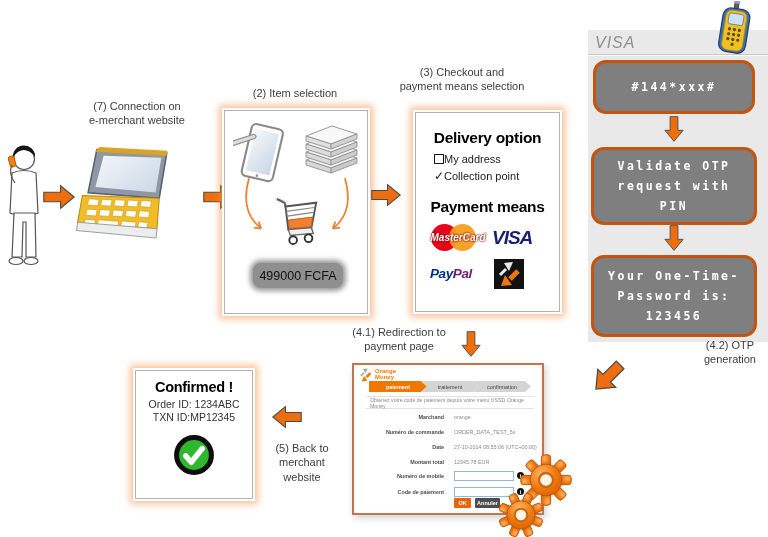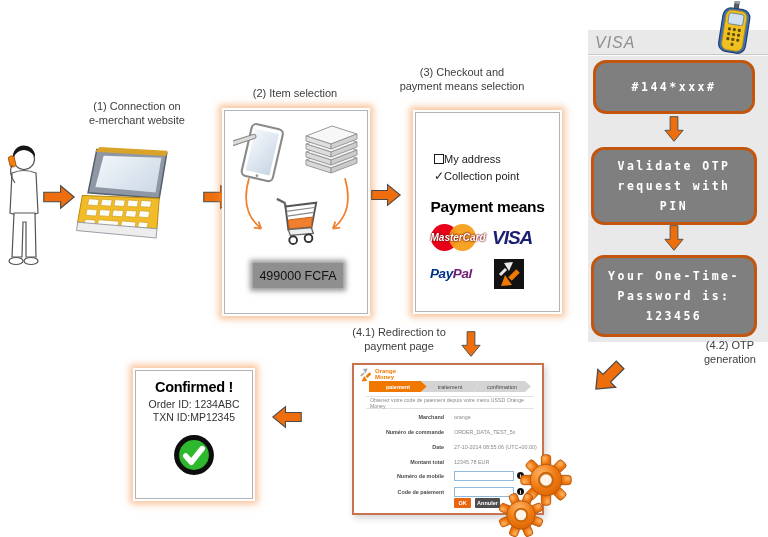--- a/index.html
+++ b/index.html
@@ -13,21 +13,21 @@
   .glow-box{background:#fff;border:1px solid #b3b3b3;
             box-shadow:0 0 0 2px #fff,0 0 7px 5px rgba(243,142,66,.55);}
 
   
   .block-arrow{display:block;}
   .block-arrow svg{display:block;width:100%;height:100%;overflow:visible;}
   .block-arrow path{fill:#EE6E0D;stroke:#4a4a4a;stroke-width:1.4;}
 
   
   .price-box{background:#8f8f8f;color:#111;font-size:12.5px;display:flex;align-items:center;
-             justify-content:center;box-shadow:0 0 5px 3px rgba(70,70,70,.55);}
+             justify-content:center;box-shadow:0 0 5px 3px rgba(70,70,70,.55);border-radius:8px;}
 
   
   .co-title{font-size:15.5px;font-weight:600;color:#000;letter-spacing:-.3px;text-align:center;}
   .co-option{display:flex;align-items:center;font-size:11px;color:#222;}
   .cbx{width:8px;height:8px;border:1.5px solid #1a1a1a;background:#fff;flex:0 0 auto;}
   .tick{font-size:12px;color:#222;width:10px;text-align:center;flex:0 0 auto;}
   .mc-wrap{position:relative;width:56px;height:30px;}
   .mc-c{position:absolute;width:27px;height:27px;border-radius:50%;top:1px;}
   .mc-red{left:1px;background:#E8001B;}
   .mc-org{left:19px;background:#F79E1B;opacity:.95;}
@@ -107,21 +107,21 @@
       <ellipse cx="29" cy="118" rx="7" ry="3.5" fill="#fff" stroke="#555" stroke-width="1.2"></ellipse>
     </svg>
   </div>
 
   <div class="abs block-arrow" style="left:43px;top:184px;width:32px;height:26px">
     <svg viewBox="0 0 40 32">
         <path d="M1 10 L22 10 L22 2 L39 16 L22 30 L22 22 L1 22 Z"></path>
       </svg>
   </div>
 
-  <div class="abs step-label pre" style="left:72px;top:99px;width:130px">(1) Connection on
+  <div class="abs step-label pre" style="left:72px;top:99px;width:130px">(7) Connection on
 e-merchant website</div>
 
   <div class="abs" style="left:73px;top:138px;width:110px;height:118px">
     <svg viewBox="0 0 110 118" width="110" height="118">
       <g transform="rotate(-7 55 60)">
         <polygon points="30,8 99,20 86,64 16,50" fill="#8E97A3" stroke="#55606c" stroke-width="1.5"></polygon>
         <polygon points="28,10 33,6 100,18 98,23" fill="#D9A32A"></polygon>
         <polygon points="36,15 93,24 83,58 24,45" fill="url(#scr)"></polygon>
         <polygon points="10,52 86,64 80,94 2,78" fill="#F2BC28" stroke="#B88A10" stroke-width="1"></polygon>
         <g fill="#FDFDF8" stroke="#C9991A" stroke-width="0.6">
@@ -221,20 +221,21 @@
   <div class="abs block-arrow" style="left:371px;top:182px;width:30px;height:26px">
     <svg viewBox="0 0 40 32">
         <path d="M1 10 L22 10 L22 2 L39 16 L22 30 L22 22 L1 22 Z"></path>
       </svg>
   </div>
 
   <div class="abs step-label pre" style="left:392px;top:65px;width:140px">(3) Checkout and
 payment means selection</div>
 
   <div class="abs glow-box" style="left:415px;top:112px;width:143px;height:198px">
+    <div class="abs co-title" style="left:0;top:16px;width:100%">Delivery option</div>
     <div class="abs co-option" style="left:18px;top:40px;width:110px">
       <span class="cbx"></span>
       <span>My address</span>
     </div>
     <div class="abs co-option" style="left:18px;top:56px;width:120px">
       <span class="tick">✓</span>
       <span>Collection point</span>
     </div>
     <div class="abs co-title" style="left:0;top:85px;width:100%">Payment means</div>
     <div class="abs mc-wrap" style="left:14px;top:110px">
@@ -414,14 +415,17 @@
       </svg>
     </div>
   </div>
 
   <div class="abs block-arrow" style="left:272px;top:404px;width:30px;height:26px;transform:rotate(180deg)">
     <svg viewBox="0 0 40 32">
         <path d="M1 10 L22 10 L22 2 L39 16 L22 30 L22 22 L1 22 Z"></path>
       </svg>
   </div>
 
+  <div class="abs step-label pre" style="left:250px;top:441px;width:104px">(5) Back to
+merchant
+website</div>
 
 </div>
 
 </body></html>

